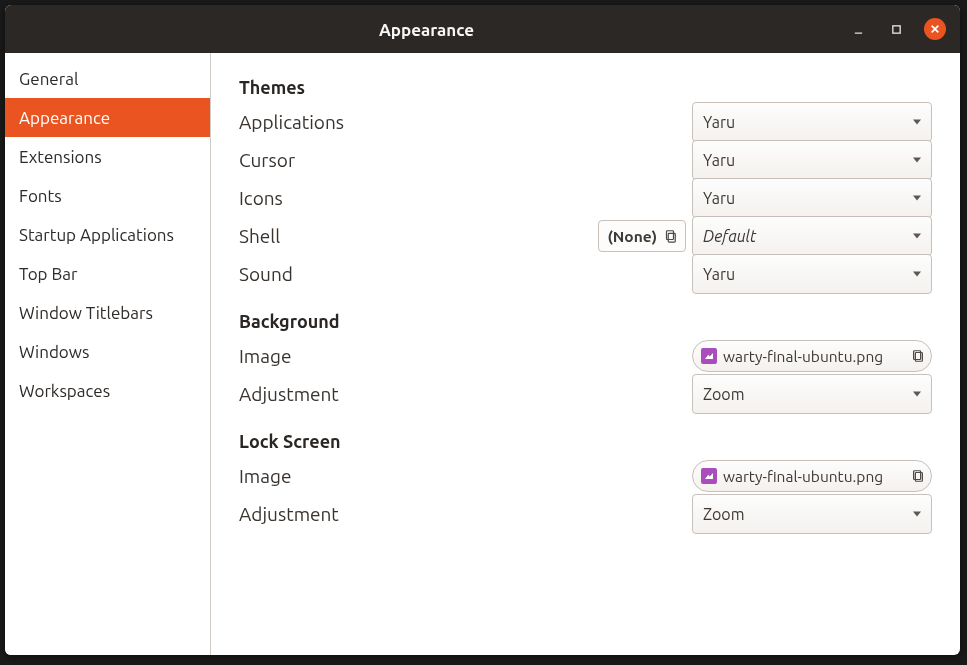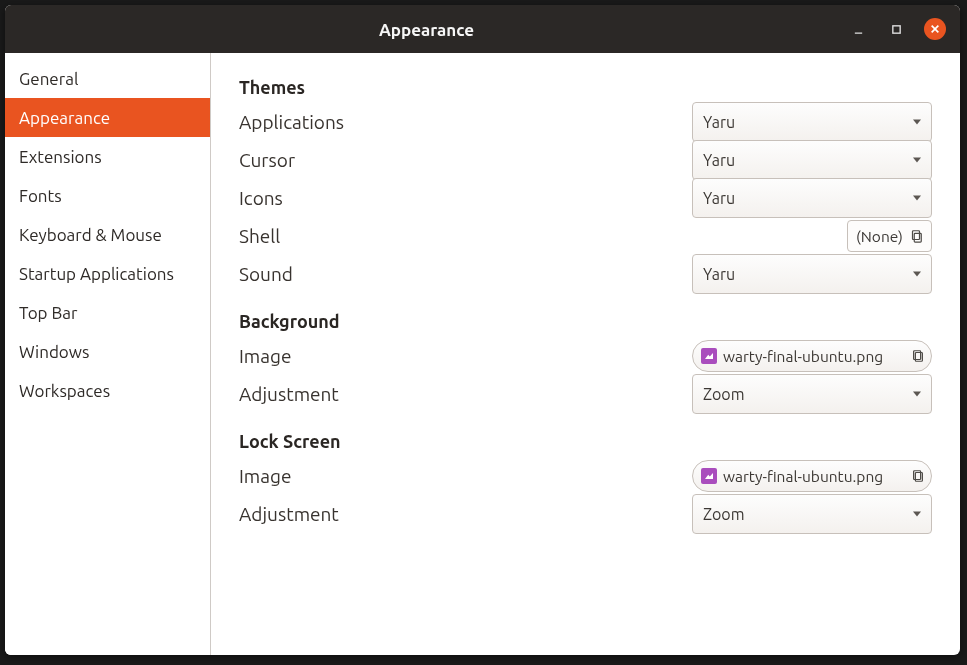--- a/index.html
+++ b/index.html
@@ -26,21 +26,21 @@
 
   .content { flex: 1; padding: 20px 28px; overflow-y: auto; }
   .section-title { font-weight: 700; font-size: 18px; color: #2a2623; margin-top: 4px; margin-bottom: 6px; }
   .section-title:not(:first-child) { margin-top: 18px; }
 
   .row { display: flex; align-items: center; height: 38px; }
   .row-label { font-size: 19px; color: #38332f; }
   .row-spacer { flex: 1; }
 
   .shell-group { display: flex; align-items: center; gap: 6px; }
-  .none-box { border: 1px solid #c7c0ba; background: #fdfcfb; border-radius: 4px; height: 32px; padding: 0 8px; display: flex; align-items: center; gap: 6px; font-size: 15.5px; color: #3d3a37; }
+  .none-box { border: 1px solid #c7c0ba; background: #fdfcfb; border-radius: 4px; height: 32px; padding: 0 8px; display: flex; align-items: center; gap: 6px; font-size: 15.5px; color: #3d3a37; font-weight: bold; }
 
   .combo { width: 240px; height: 40px; border: 1px solid #c7c0ba; border-radius: 4px; background: linear-gradient(#fdfdfd,#f4f1ee); display: flex; align-items: center; padding: 0 10px; font-size: 16px; color: #3c3834; cursor: pointer; position: relative; }
   .combo .caret { position: absolute; right: 10px; top: 50%; transform: translateY(-50%); width: 0; height: 0; border-left: 4px solid transparent; border-right: 4px solid transparent; border-top: 5px solid #5c5752; }
   .combo.italic span:first-child { font-style: italic; }
 
   .filebox { width: 240px; height: 32px; border: 1px solid #c7c0ba; border-radius: 16px; background: linear-gradient(#fdfdfd,#f4f1ee); display: flex; align-items: center; padding: 0 6px 0 8px; gap: 6px; font-size: 15.5px; color: #3c3834; cursor: pointer; }
   .img-icon { width: 16px; height: 16px; background: #a94dbd; border-radius: 2px; display: flex; align-items: center; justify-content: center; }
   .img-icon::after { content: ""; width: 8px; height: 6px; background: #fff; clip-path: polygon(0 100%, 40% 30%, 60% 60%, 100% 0, 100% 100%); }
   .file-name { flex: 1; white-space: nowrap; overflow: hidden; text-overflow: ellipsis; }
   .copy-icon { width: 14px; height: 14px; }
@@ -73,23 +73,23 @@
     </div>
   </div>
 
   <div class="body">
 
     <div class="sidebar">
       <div class="side-item">General</div>
       <div class="side-item active">Appearance</div>
       <div class="side-item">Extensions</div>
       <div class="side-item">Fonts</div>
-      <div class="side-item">Keyboard &amp; Mouse</div>
       <div class="side-item">Startup Applications</div>
       <div class="side-item">Top Bar</div>
+      <div class="side-item">Window Titlebars</div>
       <div class="side-item">Windows</div>
       <div class="side-item">Workspaces</div>
     </div>
 
     <div class="content">
 
       <div class="section-title">Themes</div>
 
       <div class="row">
         <div class="row-label">Applications</div>
@@ -124,20 +124,24 @@
         <div class="shell-group">
           <div class="none-box">
             <span>(None)</span>
             <span class="copy-icon">
               <svg viewBox="0 0 16 16">
                   <rect x="4" y="2" width="8" height="10" rx="1"></rect>
                   <rect x="6" y="5" width="8" height="10" rx="1"></rect>
                 </svg>
             </span>
           </div>
+          <div class="combo italic">
+            <span>Default</span>
+            <span class="caret"></span>
+          </div>
         </div>
       </div>
 
       <div class="row">
         <div class="row-label">Sound</div>
         <div class="row-spacer"></div>
         <div class="combo">
           <span>Yaru</span>
           <span class="caret"></span>
         </div>

